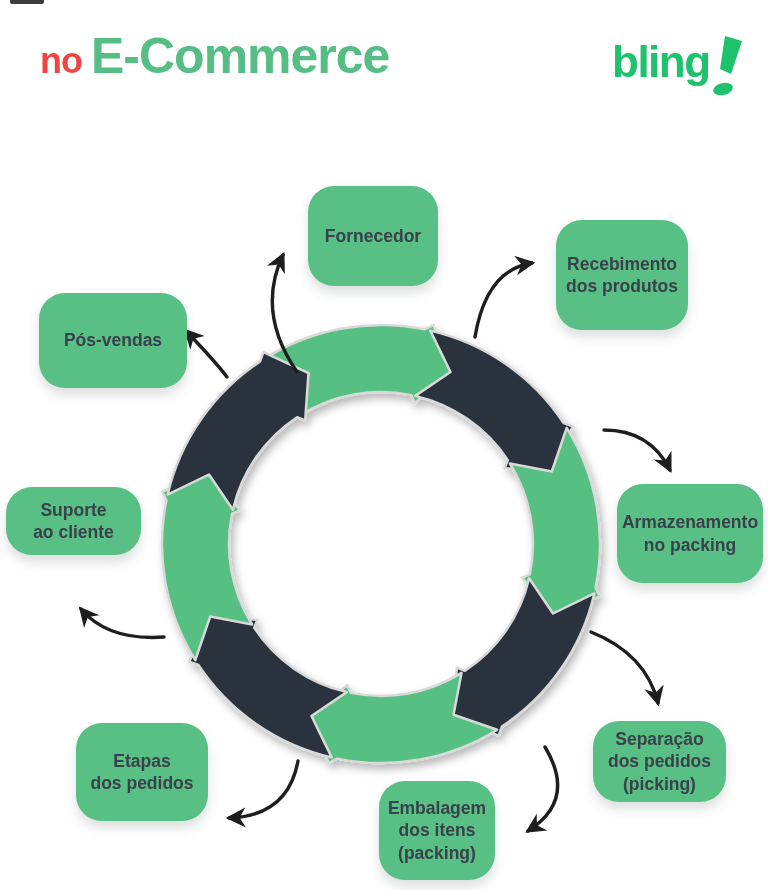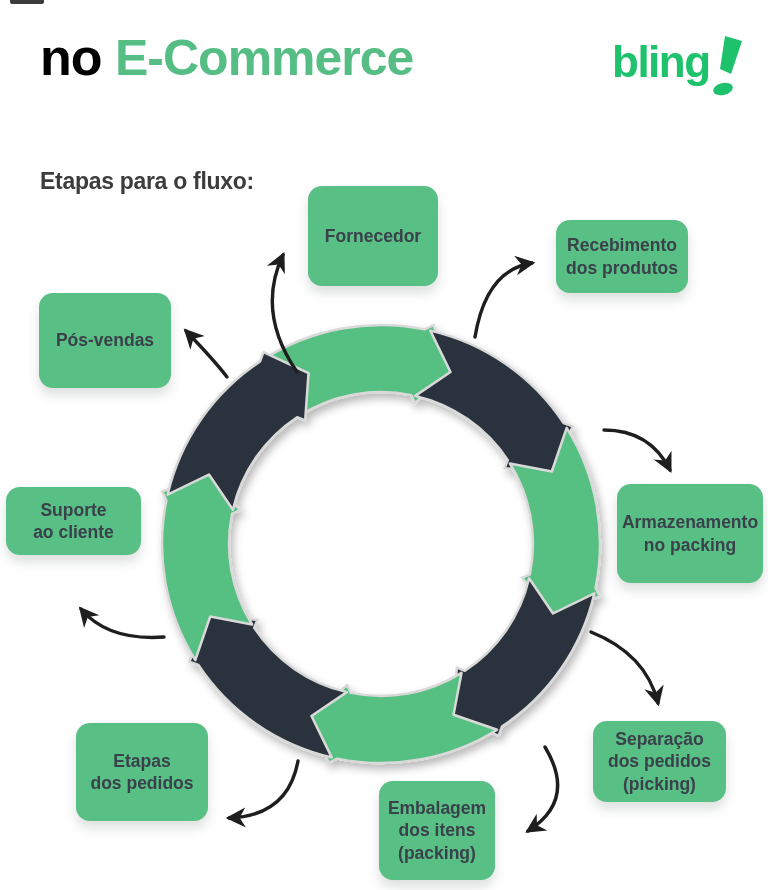--- a/index.html
+++ b/index.html
@@ -4,47 +4,46 @@
 <style>
   html,body{margin:0;padding:0;background:#fff;}
   .canvas{
     position:relative;width:768px;height:890px;background:#ffffff;
     overflow:hidden;font-family:"Liberation Sans","DejaVu Sans",sans-serif;
   }
   .top-dash{position:absolute;left:10px;top:0;width:34px;height:4px;background:#3d3c3c;border-radius:0 0 2px 2px;}
   .title{position:absolute;left:40px;top:26px;line-height:1.05;}
   .title .line1{font-size:46px;font-weight:bold;color:#3d3c3c;letter-spacing:-1px;}
   .title .line2{margin-top:4px;}
-  .title .line2 .prefix{font-size:52px;font-weight:bold;color:#000000;letter-spacing:-1px;}
+  .title .line2 .prefix{font-size:36px;font-weight:bold;color:#ef4444;letter-spacing:-1px;}
   .title .line2 .hl{font-size:50px;font-weight:bold;color:#56be85;letter-spacing:-1px;}
   .subtitle{position:absolute;left:40px;top:168px;font-size:23px;font-weight:bold;color:#3d3c3c;letter-spacing:-0.3px;}
   .logo{position:absolute;left:612px;top:40px;display:flex;align-items:flex-start;}
   .logo .logo-text{font-size:44px;font-weight:bold;color:#1ec26c;letter-spacing:-1.5px;line-height:1;}
   .logo svg{margin-left:2px;margin-top:-4px;}
   .layer{position:absolute;left:0;top:0;pointer-events:none;}
   .step-box{
-    position:absolute;background:#58bf85;border-radius:14px;
+    position:absolute;background:#58bf85;border-radius:26px;
     display:flex;align-items:center;justify-content:center;text-align:center;
     font-weight:bold;font-size:17.5px;line-height:1.28;color:#3a414b;
     white-space:pre-line;padding:4px;box-sizing:border-box;
     box-shadow:0 7px 12px rgba(40,60,50,0.16);
   }
 </style>
 </head>
 <body>
 
 <div class="canvas">
 
   <div class="top-dash"></div>
 
   <div class="title">
     <div class="line2"><span class="prefix">no </span><span class="hl">E-Commerce</span></div>
   </div>
 
-  <div class="subtitle">Etapas para o fluxo:</div>
 
   <div class="logo">
     <span class="logo-text">bling</span>
     <svg width="30" height="62" viewBox="0 0 30 62">
       <polygon points="13,0 30,5 19,38 8,33" fill="#1ec26c"></polygon>
       <ellipse cx="11" cy="53" rx="10" ry="6" transform="rotate(-14 11 53)" fill="#1ec26c"></ellipse>
     </svg>
   </div>
 
   <svg id="ring-svg" class="layer" width="768" height="890" viewBox="0 0 768 890">
@@ -78,30 +77,30 @@
         <path d="M 591,632 Q 646,654 658,703" fill="none" stroke="#1e1e1e" stroke-width="3.4" stroke-linecap="round" marker-end="url(#ah)"></path>
         <path d="M 545,747 Q 577,800 528,831" fill="none" stroke="#1e1e1e" stroke-width="3.4" stroke-linecap="round" marker-end="url(#ah)"></path>
         <path d="M 298,761 Q 288,816 229,818" fill="none" stroke="#1e1e1e" stroke-width="3.4" stroke-linecap="round" marker-end="url(#ah)"></path>
         <path d="M 164,637 Q 108,641 81,609" fill="none" stroke="#1e1e1e" stroke-width="3.4" stroke-linecap="round" marker-end="url(#ah)"></path>
         <path d="M 227,377 Q 214,360 186,331" fill="none" stroke="#1e1e1e" stroke-width="3.4" stroke-linecap="round" marker-end="url(#ah)"></path>
       </g>
   </svg>
 
   <div id="boxes">
       <div class="step-box" style="left: 308px; top: 186px; width: 130px; height: 100px;">Fornecedor</div>
-      <div class="step-box" style="left: 556px; top: 220px; width: 132px; height: 73px;">Recebimento
+      <div class="step-box" style="left: 556px; top: 220px; width: 132px; height: 110px;">Recebimento
 dos produtos</div>
       <div class="step-box" style="left: 617px; top: 484px; width: 146px; height: 99px;">Armazenamento
 no packing</div>
       <div class="step-box" style="left: 593px; top: 721px; width: 133px; height: 81px;">Separação
 dos pedidos
 (picking)</div>
       <div class="step-box" style="left: 379px; top: 781px; width: 116px; height: 99px;">Embalagem
 dos itens
 (packing)</div>
       <div class="step-box" style="left: 76px; top: 723px; width: 132px; height: 98px;">Etapas
 dos pedidos</div>
       <div class="step-box" style="left: 6px; top: 487px; width: 135px; height: 68px;">Suporte
 ao cliente</div>
-      <div class="step-box" style="left: 39px; top: 293px; width: 132px; height: 95px;">Pós-vendas</div>
+      <div class="step-box" style="left: 39px; top: 293px; width: 148px; height: 95px;">Pós-vendas</div>
     </div>
 
 </div>
 
 </body></html>

